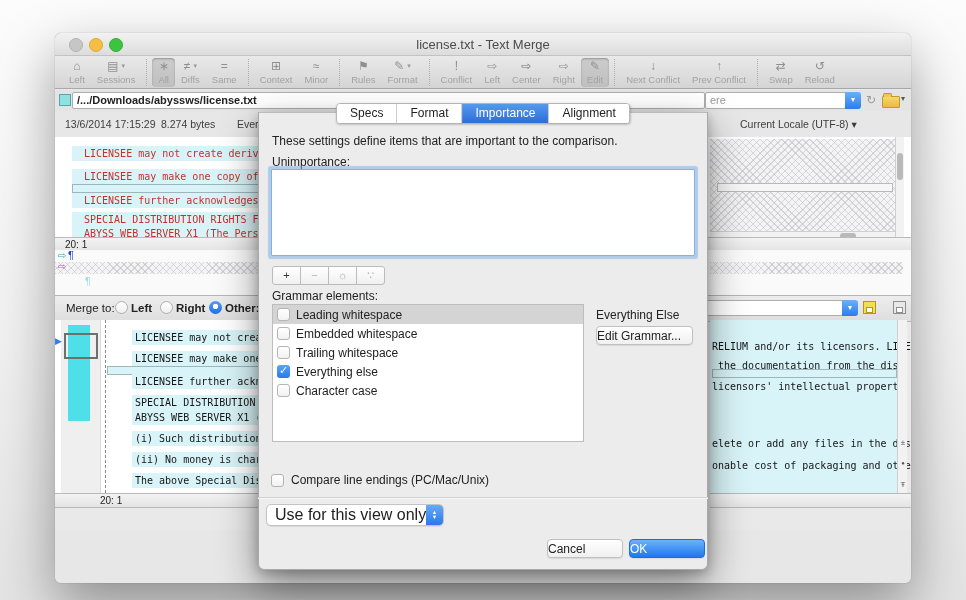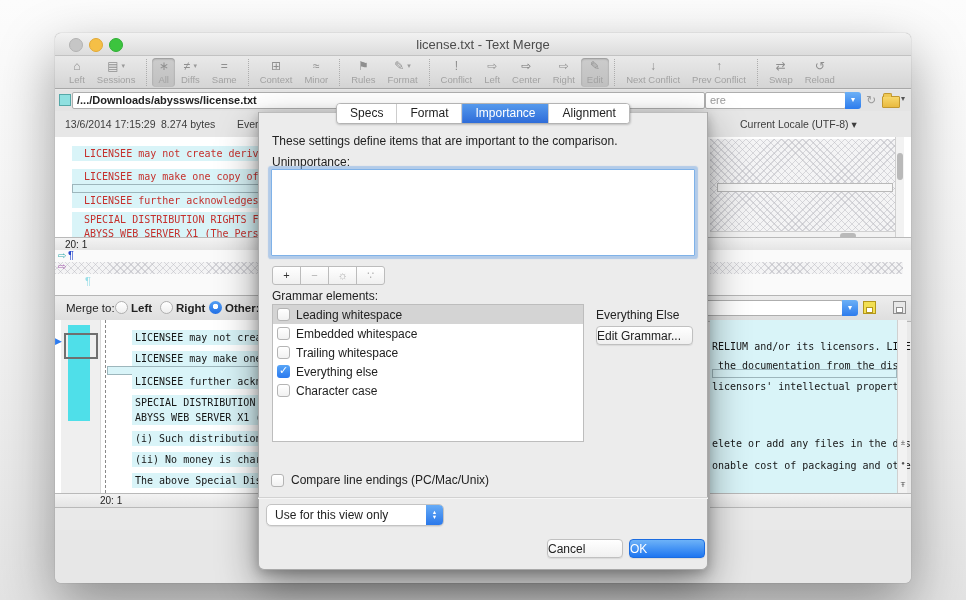--- a/index.html
+++ b/index.html
@@ -111,21 +111,21 @@
   .cbrow{position:absolute;display:flex;align-items:center;}
   .cbrow .txt{font-size:12px;color:#222;margin-left:7px;white-space:nowrap;}
   .pushbtn{position:absolute;height:19px;background:linear-gradient(#fff,#f0f0f0);
     border:1px solid #c0c0c0;border-radius:4px;font-size:12px;color:#222;
     line-height:18px;box-sizing:border-box;box-shadow:0 1px 1px rgba(0,0,0,.08);}
   .pushbtn.primary{background:linear-gradient(#6db2f8,#1e76f0);border-color:#1b6ce0;color:#fff;}
   #hline{position:absolute;left:0;top:394px;right:0;height:1px;background:#d2d2d2;box-shadow:0 1px 0 #f6f6f6;}
   #popup{position:absolute;left:8px;top:401px;width:178px;height:22px;background:#fff;
     border:1px solid #c3c3c3;border-radius:5px;box-sizing:border-box;display:flex;align-items:center;
     box-shadow:0 1px 1px rgba(0,0,0,.08);}
-  #popup .val{font-size:12px;color:#222;margin-left:8px;white-space:nowrap;}
+  #popup .val{font-size:16px;color:#222;margin-left:8px;white-space:nowrap;}
   #popup .stepper{margin-left:auto;width:17px;height:20px;border-radius:0 4px 4px 0;
     background:linear-gradient(#66abf6,#2a78ea);color:#fff;display:flex;flex-direction:column;
     align-items:center;justify-content:center;font-size:5.5px;line-height:5.5px;}
   .floppy{position:absolute;width:13px;height:13px;box-sizing:border-box;}
   .floppy .body{position:absolute;inset:0;border:1.5px solid #b3971c;background:#f2df51;}
   .floppy .lab{position:absolute;left:3px;top:6px;width:7px;height:6px;background:#fff;border:1px solid #b3971c;box-sizing:border-box;}
   .floppy.gray .body{border-color:#8f8f8f;background:#e8e8e8;}
   .floppy.gray .lab{border-color:#8f8f8f;}
   .railbtn{position:absolute;font-size:8px;color:#555;width:10px;text-align:center;}
 </style>

